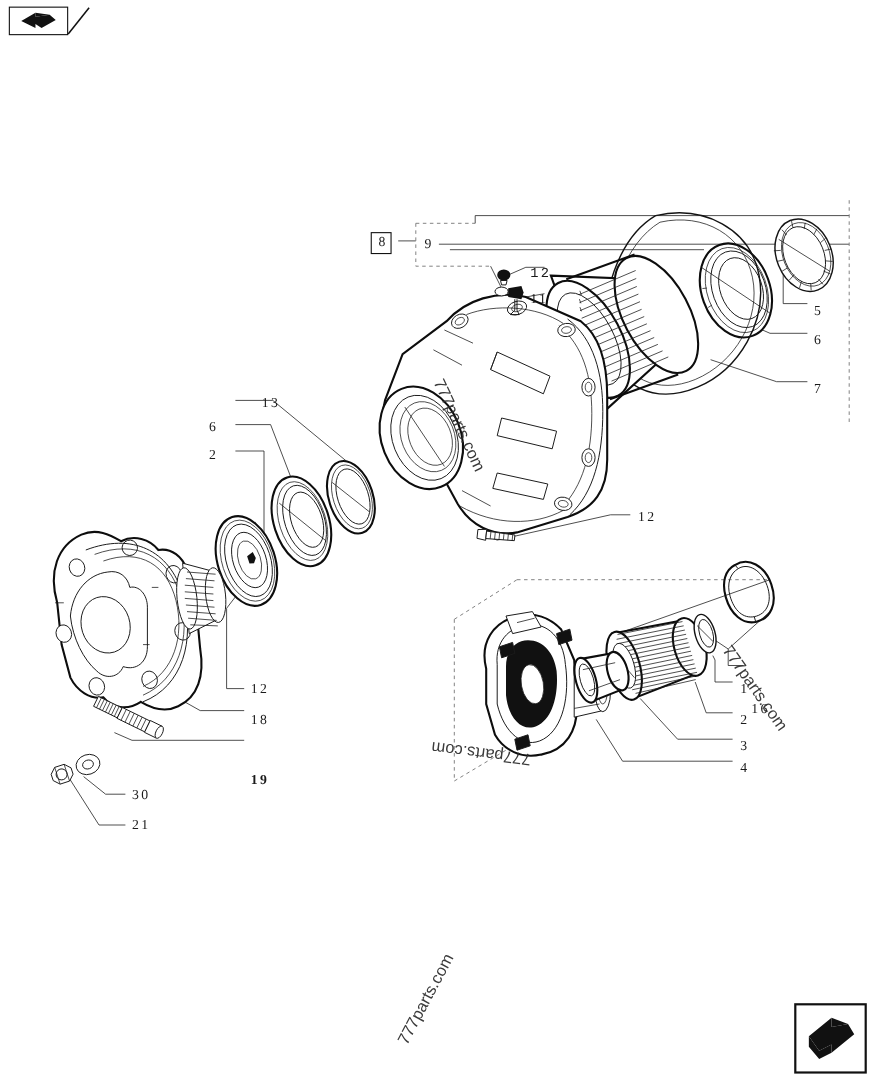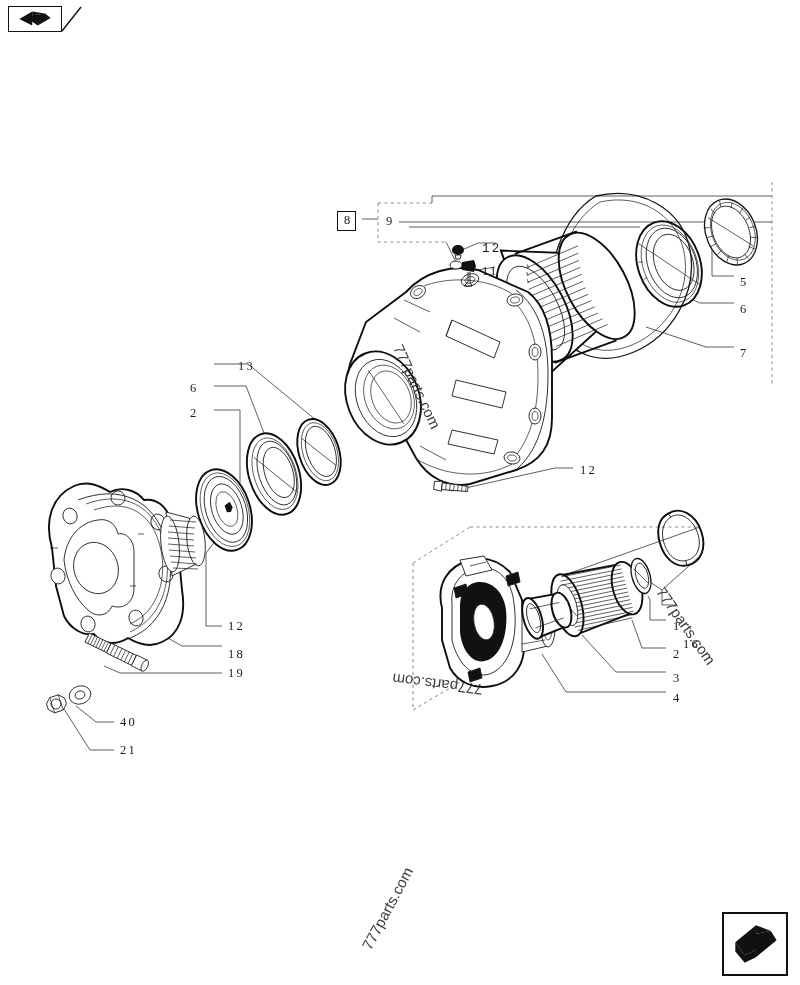--- a/index.html
+++ b/index.html
@@ -538,22 +538,22 @@
   <div class="callout" style="left:190px;top:382px;">6</div>
   <div class="callout" style="left:190px;top:407px;">2</div>
   <div class="callout" style="left:580px;top:464px;">12</div>
   <div class="callout" style="left:683px;top:602px;margin-top:36px;">16</div>
   <div class="callout" style="left:673px;top:620px;">1</div>
   <div class="callout" style="left:673px;top:648px;">2</div>
   <div class="callout" style="left:673px;top:672px;">3</div>
   <div class="callout" style="left:673px;top:692px;">4</div>
   <div class="callout" style="left:228px;top:620px;">12</div>
   <div class="callout" style="left:228px;top:648px;">18</div>
-  <div class="callout" style="left:228px;top:667px;">19</div>
-  <div class="callout" style="left:120px;top:716px;">40</div>
+  <div class="callout" style="left:228px;top:703px;font-weight:bold;">19</div>
+  <div class="callout" style="left:120px;top:716px;">30</div>
   <div class="callout" style="left:120px;top:744px;">21</div>
 
   <div class="wm wm-1">777parts.com</div>
   <div class="wm wm-2">777parts.com</div>
   <div class="wm wm-3">777parts.com</div>
   <div class="wm wm-4">777parts.com</div>
 
   <div class="logo-box logo-tl">
     <svg class="logo-svg" viewBox="0 0 54 26">
       <path fill="#111" d="M10 13 L24 5 L24 9 L38 7 L44 12 L30 20 L24 16 L24 20 Z"></path>

